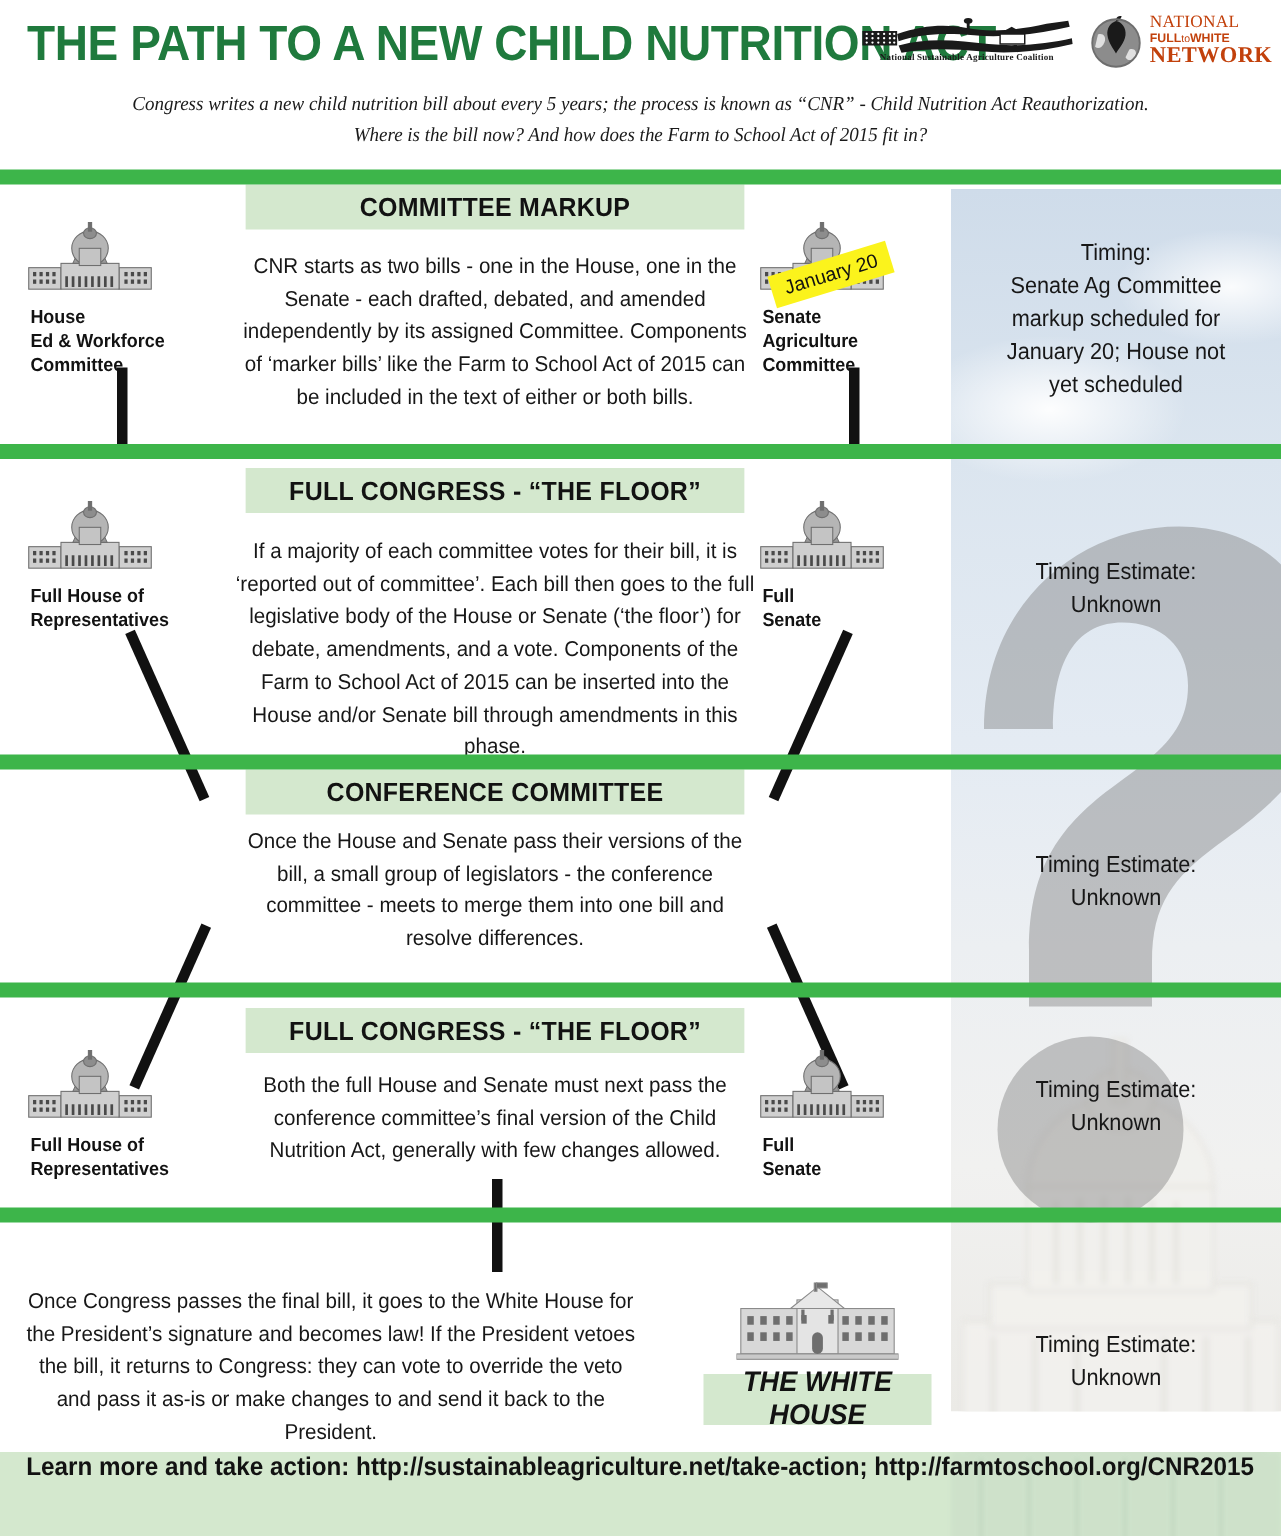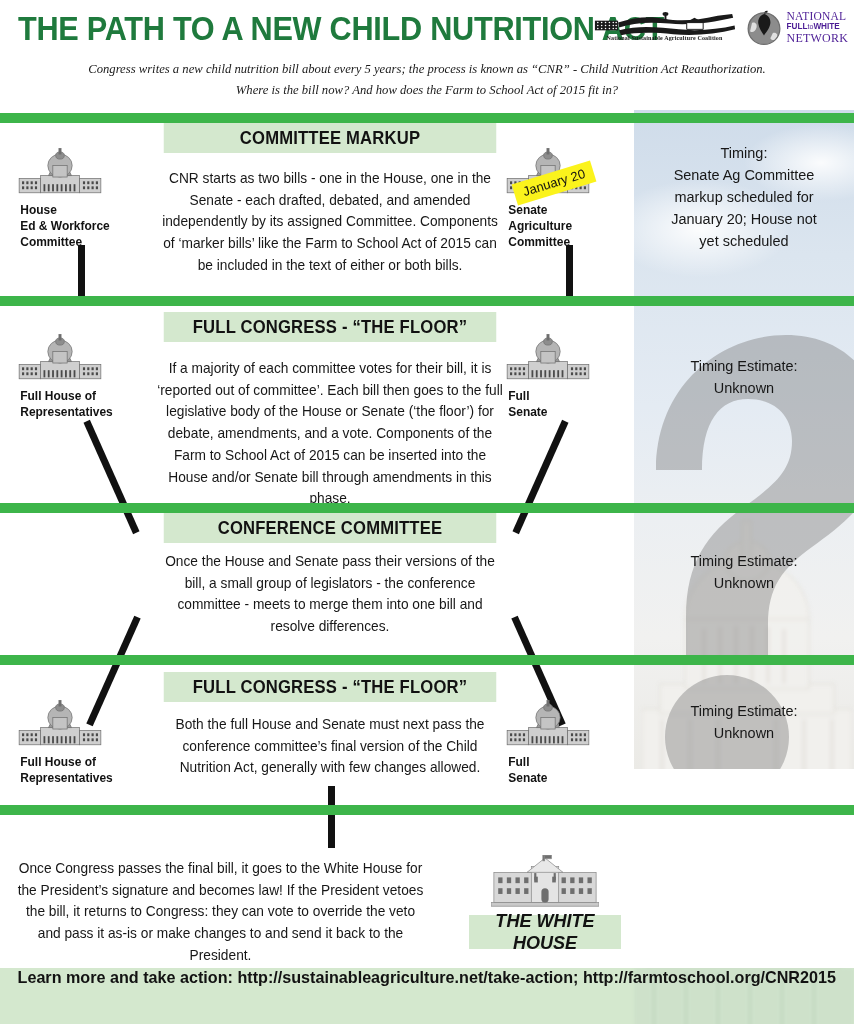--- a/index.html
+++ b/index.html
@@ -42,26 +42,26 @@
     right: 6px; top: 8px;
     display: flex;
     align-items: center;
     gap: 8px;
   }
   .logo-nsac { width: 145px; }
   .logo-nfsn { display: flex; align-items: center; gap: 4px; }
   .nfsn-text {
     font-family: "Liberation Serif", serif;
     line-height: 1.04;
-    color: #4c1d95;
+    color: #c2410c;
   }
   .nfsn-l1 { font-size: 11.5px; letter-spacing: 0.2px; }
   .nfsn-l2 { font-size: 8.2px; font-weight: bold; font-family: "Liberation Sans", sans-serif; }
   .nfsn-l2 .thin { font-weight: normal; font-size: 7px; }
-  .nfsn-l3 { font-size: 12px; letter-spacing: 0.2px; }
+  .nfsn-l3 { font-size: 15px; letter-spacing: 0.2px; font-weight: bold; }
 
   .subtitle {
     position: absolute;
     left: 0; top: 58px;
     width: 854px;
     text-align: center;
     font-family: "Liberation Serif", serif;
     font-style: italic;
     font-size: 13.2px;
     line-height: 1.62;
@@ -76,22 +76,22 @@
     left: 0;
     width: 854px;
     height: 10px;
     background: #3DB54A;
     z-index: 40;
   }
 
   
   .right-col {
     position: absolute;
-    left: 634px; top: 110px;
-    width: 220px; height: 659px;
+    left: 634px; top: 126px;
+    width: 220px; height: 815px;
     overflow: hidden;
     z-index: 5;
   }
   .sky {
     position: absolute;
     inset: 0;
     background:
       radial-gradient(ellipse 130px 70px at 30% 18%, rgba(255,255,255,0.95), rgba(255,255,255,0) 70%),
       radial-gradient(ellipse 110px 55px at 85% 8%, rgba(255,255,255,0.9), rgba(255,255,255,0) 70%),
       linear-gradient(180deg, #cfdcea 0%, #dbe5ef 22%, #e4ebf3 45%, #eceff2 62%, #f1f1f0 80%, #ebeae6 100%);

